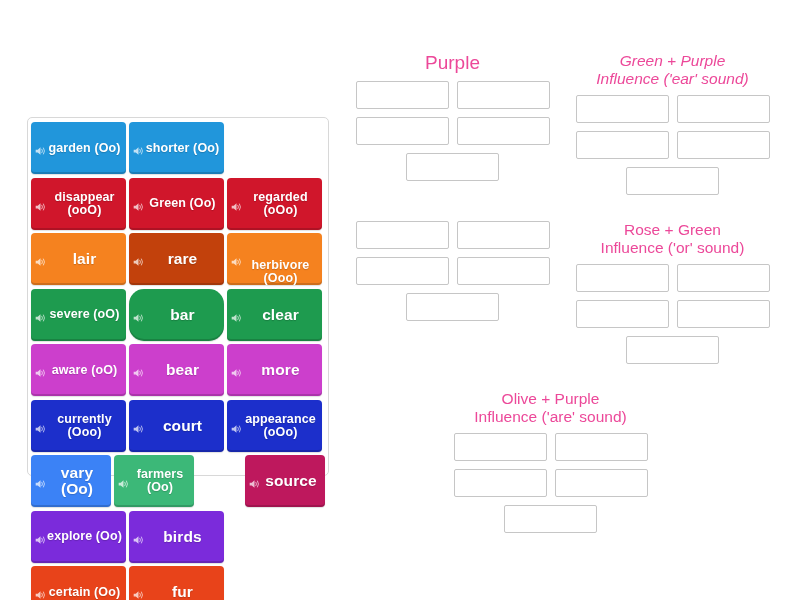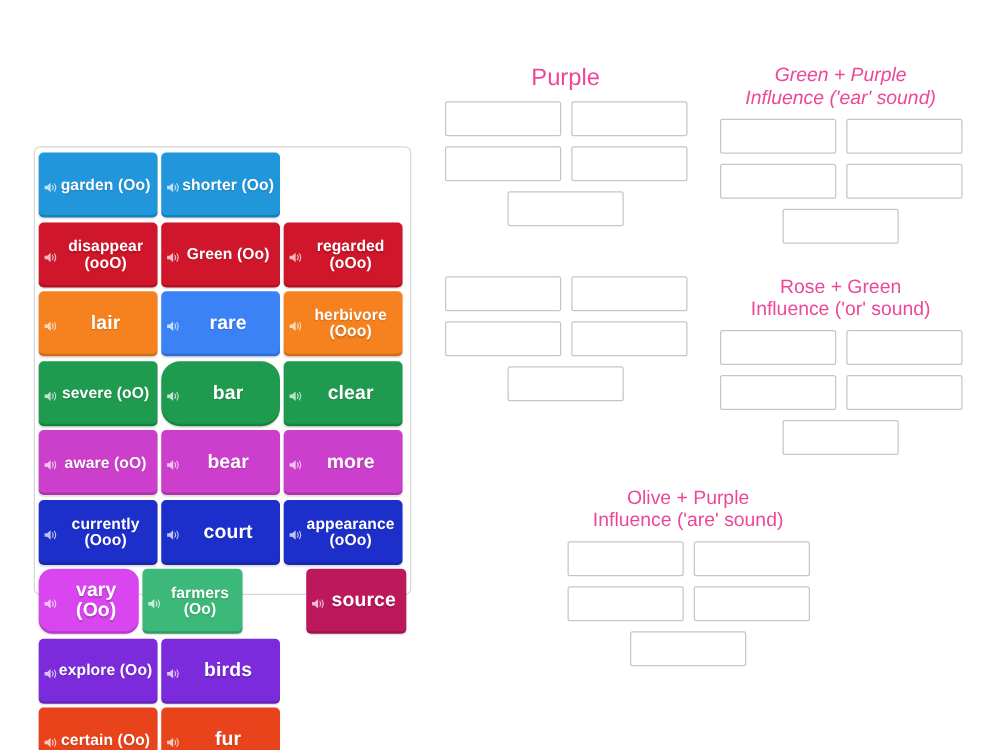--- a/index.html
+++ b/index.html
@@ -166,29 +166,29 @@
     </div>
     <div class="tile-row">
       <div class="tile" style="background: rgb(245, 130, 31);">
         <span class="spk"><svg viewBox="0 0 16 16" width="11" height="11">
             <path d="M1 6 L4 6 L8 2.6 L8 13.4 L4 10 L1 10 Z" fill="#ffffff"></path>
             <path d="M10 5.4 Q12 8 10 10.6" stroke="#ffffff" stroke-width="1.3" fill="none" stroke-linecap="round"></path>
             <path d="M12.4 3.6 Q15.4 8 12.4 12.4" stroke="#ffffff" stroke-width="1.3" fill="none" stroke-linecap="round"></path>
           </svg></span>
         <span class="label big">lair</span>
       </div>
-      <div class="tile" style="background: #3b82f6;">
+      <div class="tile" style="background: #c2410c;">
         <span class="spk"><svg viewBox="0 0 16 16" width="11" height="11">
             <path d="M1 6 L4 6 L8 2.6 L8 13.4 L4 10 L1 10 Z" fill="#ffffff"></path>
             <path d="M10 5.4 Q12 8 10 10.6" stroke="#ffffff" stroke-width="1.3" fill="none" stroke-linecap="round"></path>
             <path d="M12.4 3.6 Q15.4 8 12.4 12.4" stroke="#ffffff" stroke-width="1.3" fill="none" stroke-linecap="round"></path>
           </svg></span>
         <span class="label big">rare</span>
       </div>
-      <div class="tile" style="background: rgb(245, 130, 31);">
+      <div class="tile" style="background: rgb(245, 130, 31); align-items: flex-end;">
         <span class="spk"><svg viewBox="0 0 16 16" width="11" height="11">
             <path d="M1 6 L4 6 L8 2.6 L8 13.4 L4 10 L1 10 Z" fill="#ffffff"></path>
             <path d="M10 5.4 Q12 8 10 10.6" stroke="#ffffff" stroke-width="1.3" fill="none" stroke-linecap="round"></path>
             <path d="M12.4 3.6 Q15.4 8 12.4 12.4" stroke="#ffffff" stroke-width="1.3" fill="none" stroke-linecap="round"></path>
           </svg></span>
         <span class="label">herbivore
 (Ooo)</span>
       </div>
     </div>
     <div class="tile-row">
@@ -265,21 +265,21 @@
         <span class="spk"><svg viewBox="0 0 16 16" width="11" height="11">
             <path d="M1 6 L4 6 L8 2.6 L8 13.4 L4 10 L1 10 Z" fill="#ffffff"></path>
             <path d="M10 5.4 Q12 8 10 10.6" stroke="#ffffff" stroke-width="1.3" fill="none" stroke-linecap="round"></path>
             <path d="M12.4 3.6 Q15.4 8 12.4 12.4" stroke="#ffffff" stroke-width="1.3" fill="none" stroke-linecap="round"></path>
           </svg></span>
         <span class="label">appearance
 (oOo)</span>
       </div>
     </div>
     <div class="tile-row">
-      <div class="tile" style="background: #d946ef; border-radius: 11px;">
+      <div class="tile" style="background: #3b82f6;">
         <span class="spk"><svg viewBox="0 0 16 16" width="11" height="11">
             <path d="M1 6 L4 6 L8 2.6 L8 13.4 L4 10 L1 10 Z" fill="#ffffff"></path>
             <path d="M10 5.4 Q12 8 10 10.6" stroke="#ffffff" stroke-width="1.3" fill="none" stroke-linecap="round"></path>
             <path d="M12.4 3.6 Q15.4 8 12.4 12.4" stroke="#ffffff" stroke-width="1.3" fill="none" stroke-linecap="round"></path>
           </svg></span>
         <span class="label big">vary (Oo)</span>
       </div>
       <div class="tile" style="background: rgb(60, 184, 120);">
         <span class="spk"><svg viewBox="0 0 16 16" width="11" height="11">
             <path d="M1 6 L4 6 L8 2.6 L8 13.4 L4 10 L1 10 Z" fill="#ffffff"></path>

